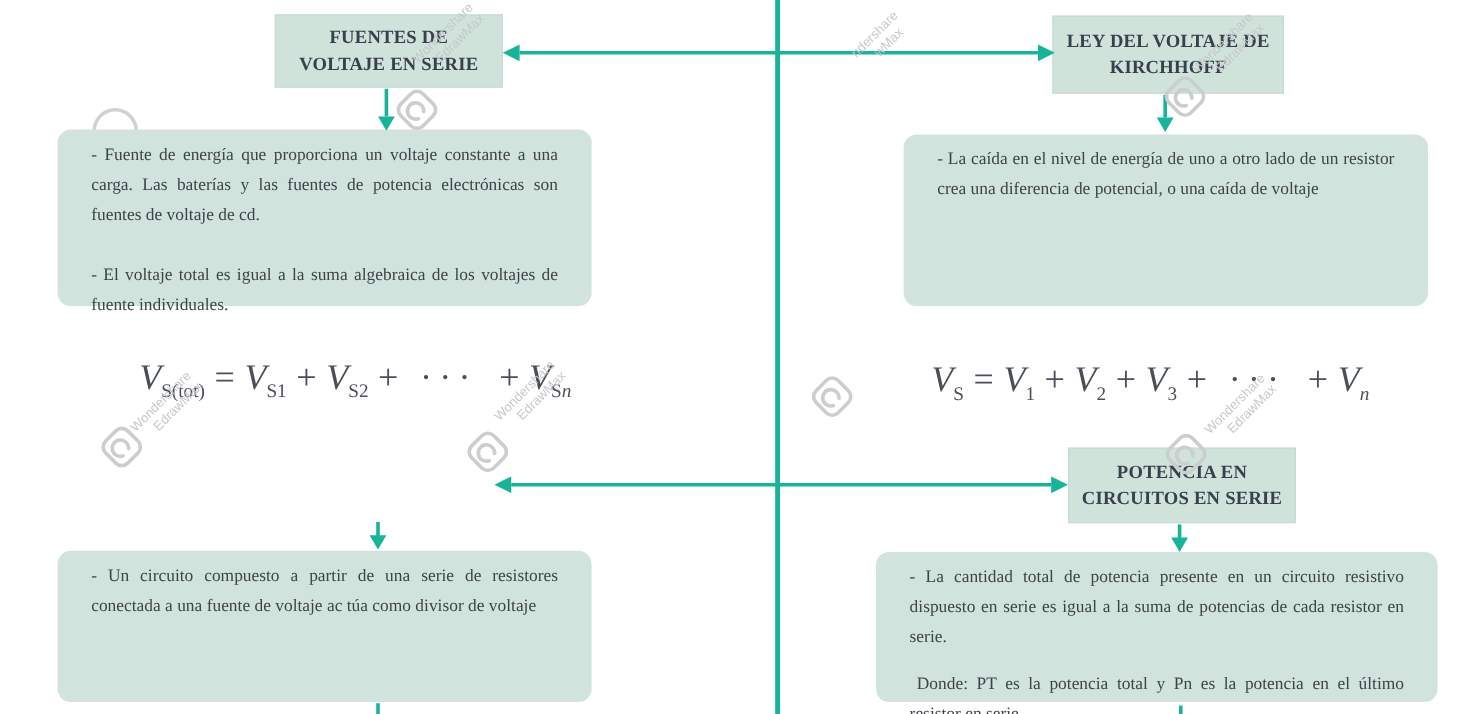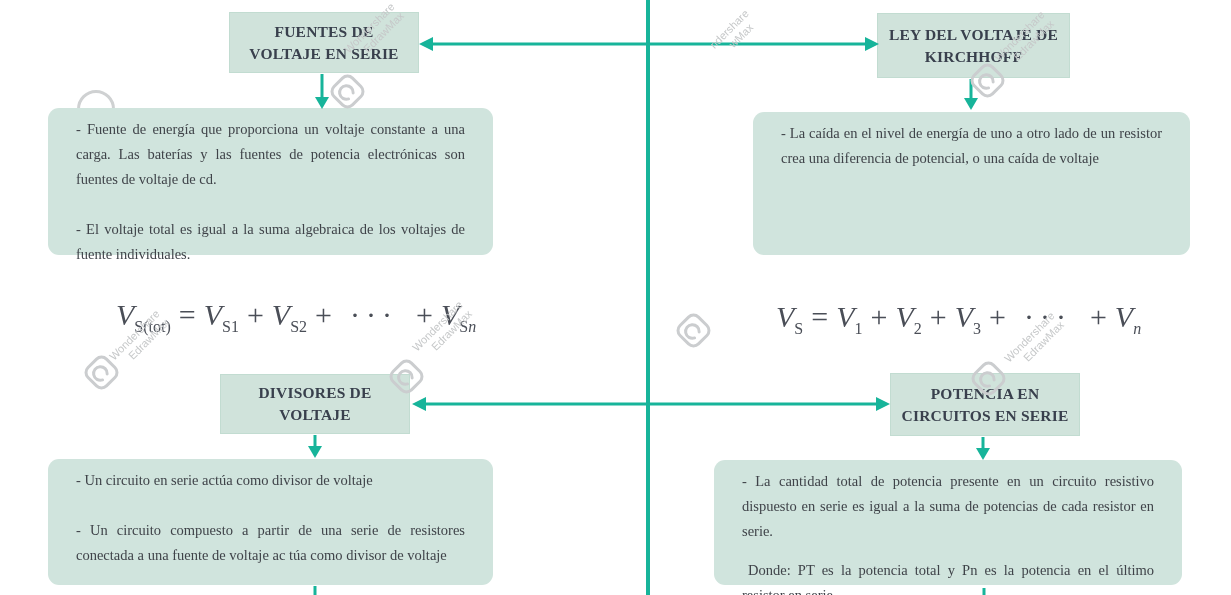--- a/index.html
+++ b/index.html
@@ -26,21 +26,21 @@
   .text-block{
     position:absolute;z-index:2;background:#d0e4dd;border-radius:11px;box-sizing:border-box;
     padding:9px 28px;color:#3f4349;font-size:14.5px;line-height:25px;text-align:justify;
   }
   .text-block p{margin:0;}
   .text-block p + p{margin-top:25px;}
   .text-block.no-gap p + p{margin-top:14px;text-indent:6px;}
   .blk-tl{left:48px;top:108px;width:445px;height:147px;}
   .blk-tr{left:753px;top:112px;width:437px;height:143px;}
   .blk-bl{left:48px;top:459px;width:445px;height:126px;}
-  .blk-br{left:714px;top:460px;width:468px;height:125px;}
+  .blk-br{left:730px;top:460px;width:468px;height:125px;}
   
   .formula{
     position:absolute;z-index:2;color:#4a4e57;font-size:30px;white-space:nowrap;
     font-family:"Liberation Serif", serif;
   }
   .f-left{left:116px;top:298px;}
   .f-right{left:776px;top:300px;}
   .formula .fv i{font-style:italic;}
   .formula sub{font-size:16px;line-height:0;}
   .formula sub i{font-style:italic;}
@@ -101,38 +101,33 @@
   </svg>
 
   <div class="title-box tb-fuentes">
     <span>FUENTES DE
 VOLTAJE EN SERIE</span>
   </div>
   <div class="title-box tb-kirchhoff">
     <span>LEY DEL VOLTAJE DE
 KIRCHHOFF</span>
   </div>
-  <div class="title-box tb-divisores">
-    <span>DIVISORES DE
-VOLTAJE</span>
-  </div>
   <div class="title-box tb-potencia">
     <span>POTENCIA EN
 CIRCUITOS EN SERIE</span>
   </div>
 
   <div class="text-block blk-tl">
     <p>- Fuente de energía que proporciona un voltaje constante a una carga. Las baterías y las fuentes de potencia electrónicas son fuentes de voltaje de cd.</p>
     <p>- El voltaje total es igual a la suma algebraica de los voltajes de fuente individuales.</p>
   </div>
   <div class="text-block blk-tr">
     <p>- La caída en el nivel de energía de uno a otro lado de un resistor crea una diferencia de potencial, o una caída de voltaje</p>
   </div>
   <div class="text-block blk-bl">
-    <p>- Un circuito en serie actúa como divisor de voltaje</p>
     <p>- Un circuito compuesto a partir de una serie de resistores conectada a una fuente de voltaje ac túa como divisor de voltaje</p>
   </div>
   <div class="text-block blk-br no-gap">
     <p>- La cantidad total de potencia presente en un circuito resistivo dispuesto en serie es igual a la suma de potencias de cada resistor en serie.</p>
     <p>Donde: PT es la potencia total y Pn es la potencia en el último resistor en serie.</p>
   </div>
 
   <div class="formula f-left"><span class="fv"><i>V</i><sub><span>S(tot)</span></sub></span><span class="op">=</span><span class="fv"><i>V</i><sub><span>S1</span></sub></span><span class="op">+</span><span class="fv"><i>V</i><sub><span>S2</span></sub></span><span class="op">+</span><span class="op dots">···</span><span class="op">+</span><span class="fv"><i>V</i><sub><span>S</span><i>n</i></sub></span></div>
   <div class="formula f-right"><span class="fv"><i>V</i><sub><span>S</span></sub></span><span class="op">=</span><span class="fv"><i>V</i><sub><span>1</span></sub></span><span class="op">+</span><span class="fv"><i>V</i><sub><span>2</span></sub></span><span class="op">+</span><span class="fv"><i>V</i><sub><span>3</span></sub></span><span class="op">+</span><span class="op dots">···</span><span class="op">+</span><span class="fv"><i>V</i><sub><i>n</i></sub></span></div>
 

